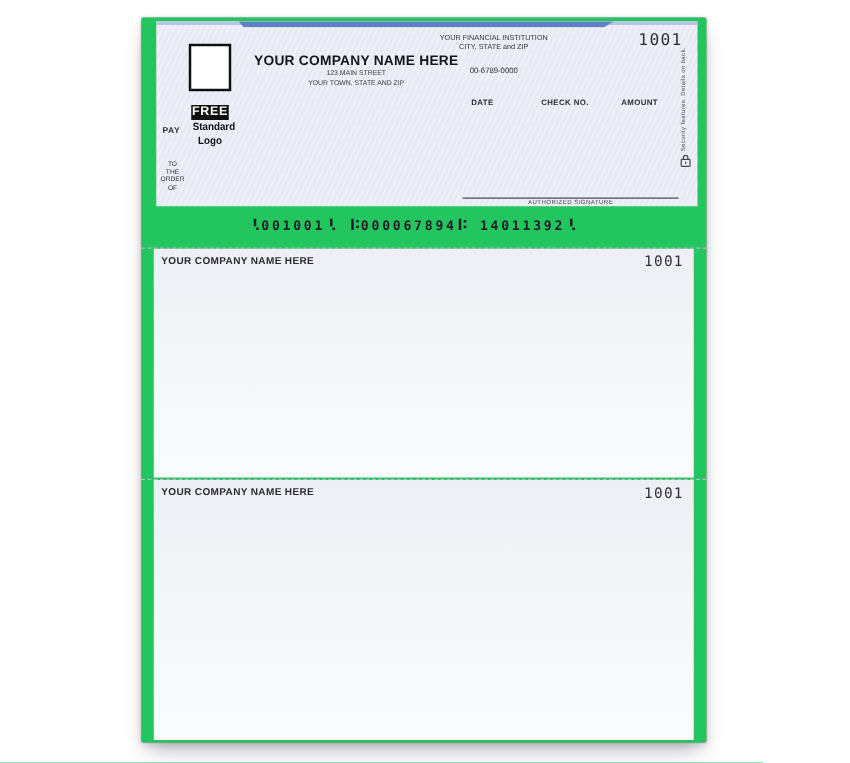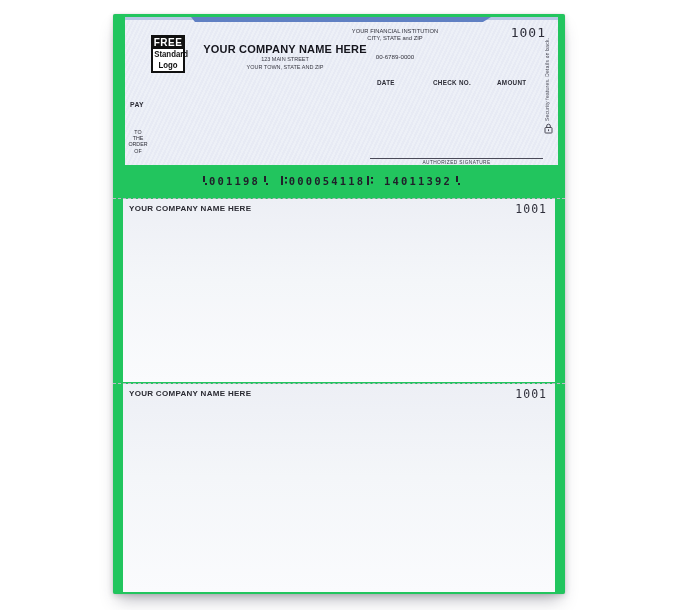--- a/index.html
+++ b/index.html
@@ -32,21 +32,21 @@
     font-family:"DejaVu Sans Mono", monospace;font-size:13px;letter-spacing:1px;color:#2e2e3a;
   }
   
   .logo{
     position:absolute;left:26px;top:18px;width:34px;height:38px;
     background:#ffffff;border:2px solid #101010;box-sizing:border-box;
     display:flex;flex-direction:column;align-items:stretch;
   }
   .logo-free{
     background:#101010;color:#ffffff;font-weight:bold;font-size:10px;
-    text-align:center;line-height:12px;letter-spacing:.5px;
+    text-align:center;line-height:12px;letter-spacing:.5px;margin-top:47px;
   }
   .logo-sub{
     color:#101010;font-weight:bold;font-size:8.5px;line-height:9.5px;text-align:center;
     transform:scaleX(.92);margin-top:1px;
   }
   
   .company{position:absolute;left:70px;top:26px;width:180px;text-align:center;}
   .company-name{font-size:11px;font-weight:bold;color:#14141c;letter-spacing:.2px;white-space:nowrap;}
   .company-addr{font-size:5.5px;color:#3a3a44;line-height:6.5px;margin-top:1px;}
   
@@ -144,22 +144,22 @@
 
     <div class="security-note">Security features. Details on back.</div>
     <svg class="lock-icon" viewBox="0 0 9 11" xmlns="http://www.w3.org/2000/svg">
       <rect x="1" y="4.5" width="7" height="5.5" rx="0.6" fill="none" stroke="#4a4a56" stroke-width="1"></rect>
       <path d="M2.7 4.5 V3 a1.8 1.8 0 0 1 3.6 0 V4.5" fill="none" stroke="#4a4a56" stroke-width="1"></path>
       <rect x="4" y="6.3" width="1" height="1.8" fill="#4a4a56"></rect>
     </svg>
   </div>
 
   <div class="micr">
-    <span class="msym msym-onus"></span><span>001198</span><span class="msym msym-onus"></span>
-    <span class="msym msym-transit"></span><span>000054118</span><span class="msym msym-transit"></span>
+    <span class="msym msym-onus"></span><span>001001</span><span class="msym msym-onus"></span>
+    <span class="msym msym-transit"></span><span>000067894</span><span class="msym msym-transit"></span>
     <span>14011392</span><span class="msym msym-onus"></span>
   </div>
 
   <div class="stub stub-1">
     <div class="stub-header">
       <span class="stub-company">YOUR COMPANY NAME HERE</span>
       <span class="stub-number">1001</span>
     </div>
   </div>
 

